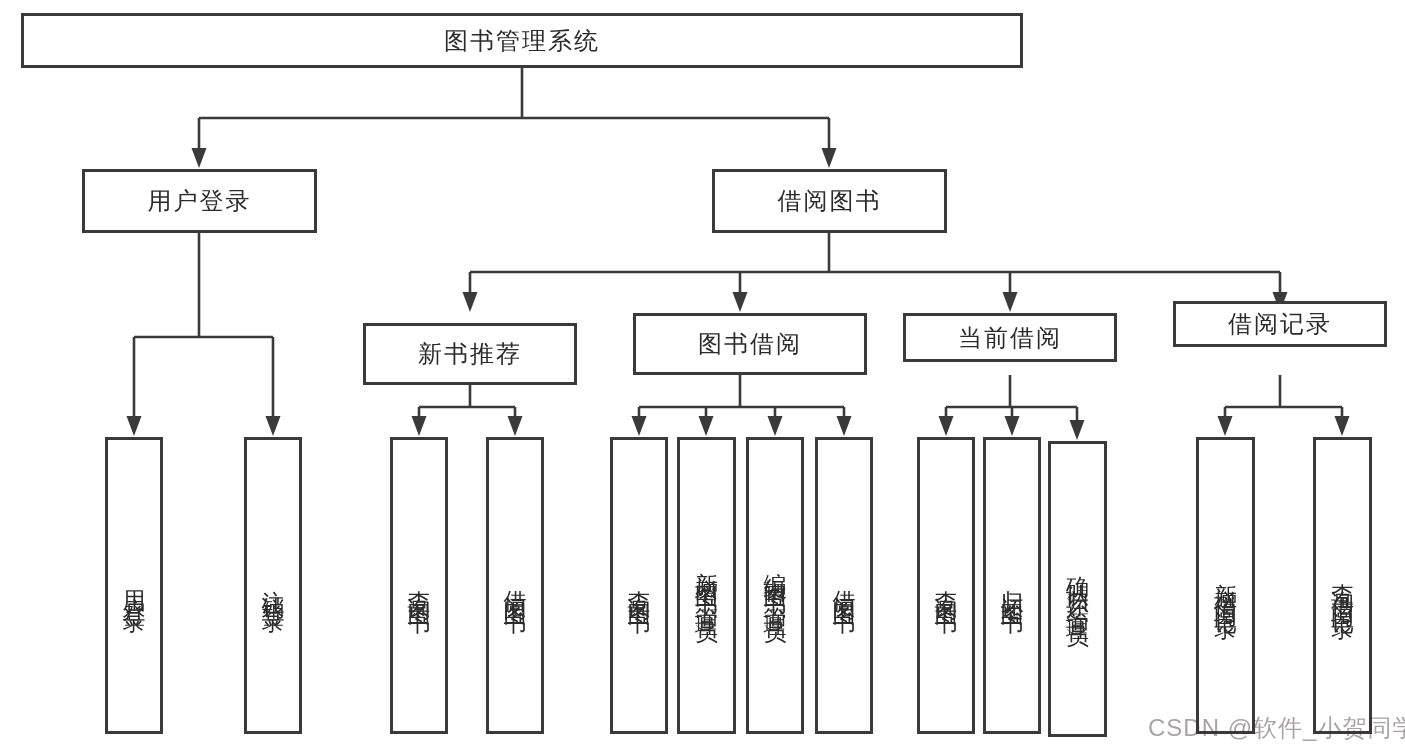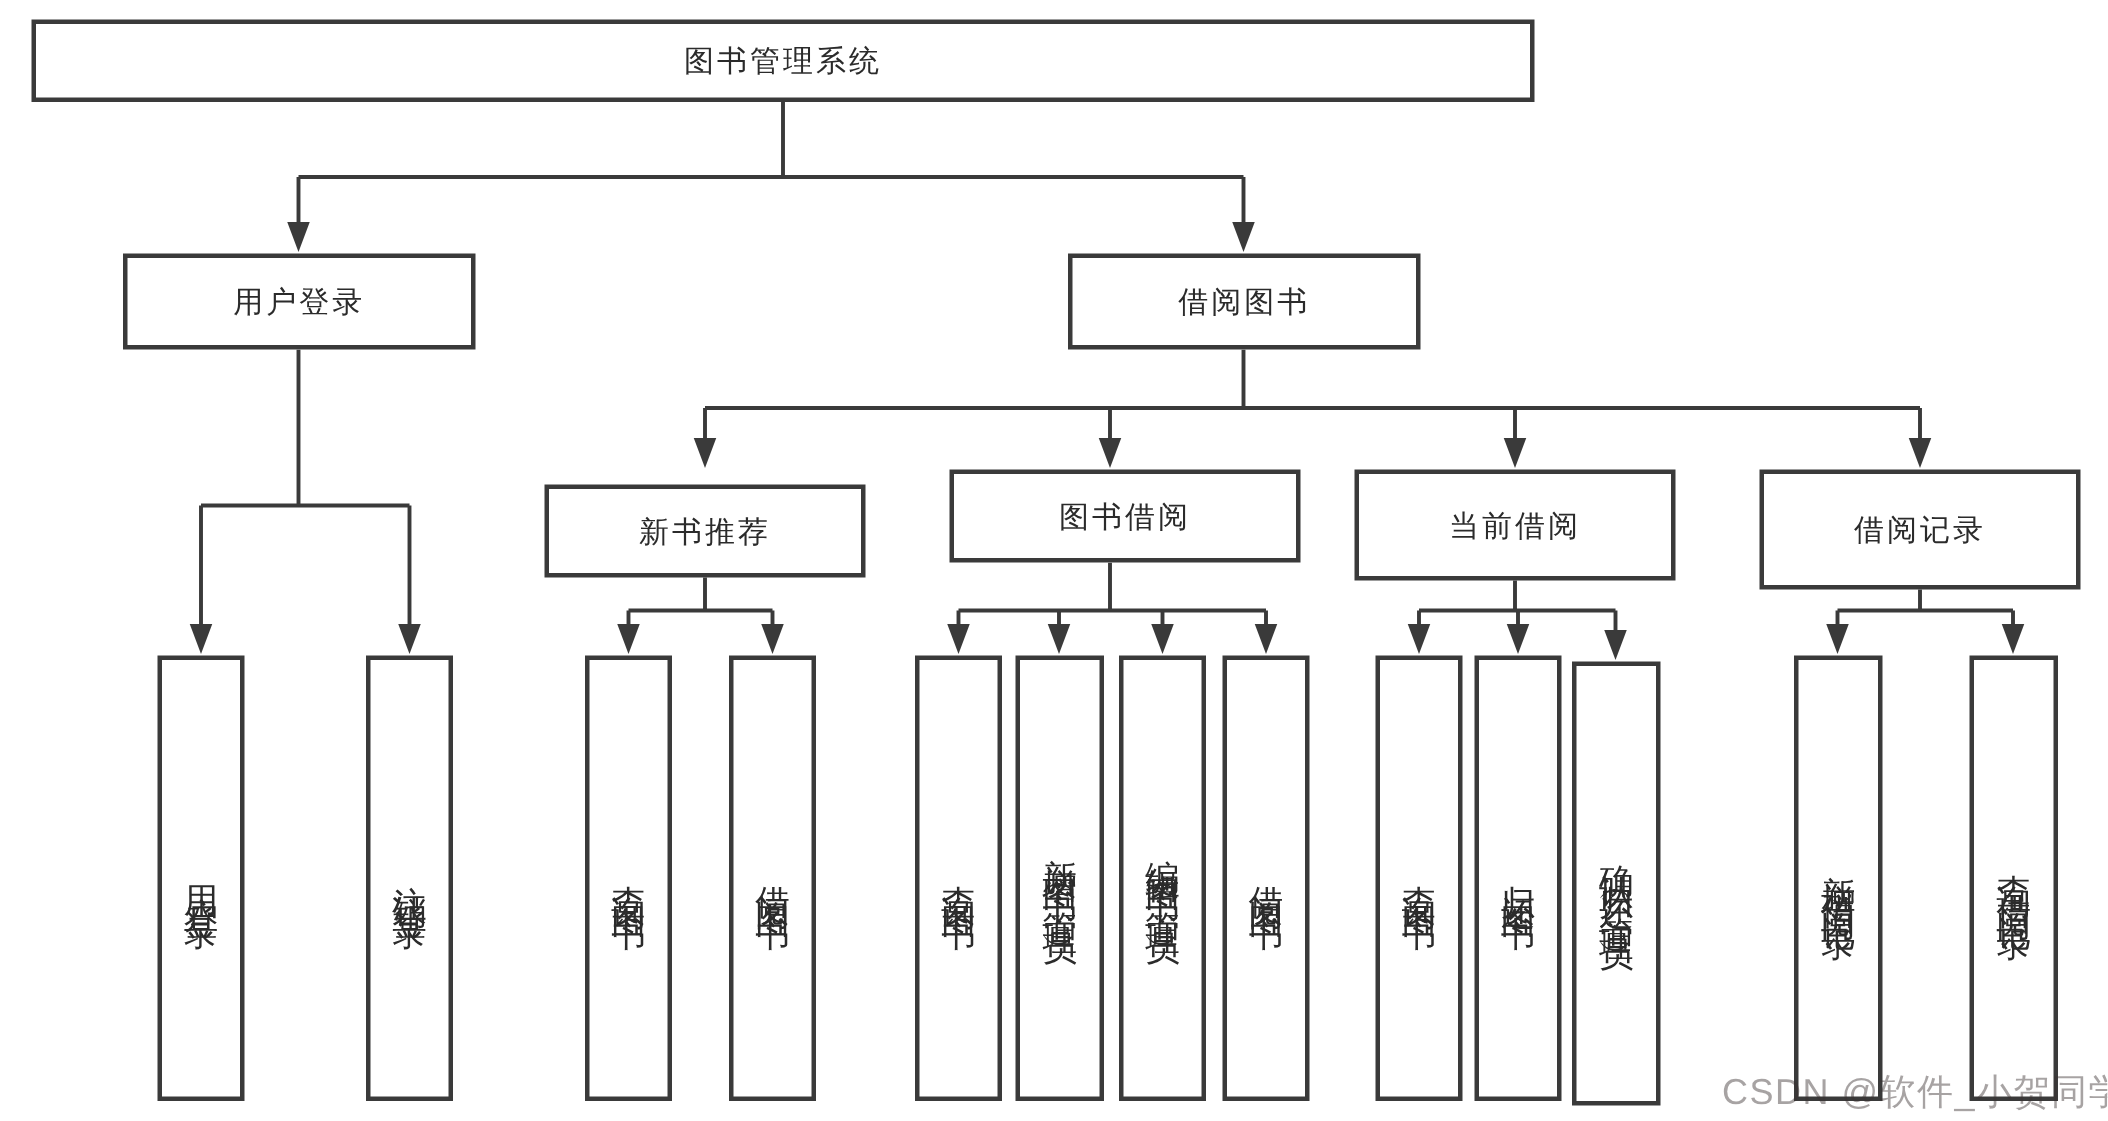--- a/index.html
+++ b/index.html
@@ -35,21 +35,21 @@
     position: absolute;
     box-sizing: border-box;
     border: 3px solid var(--line);
     background: var(--background);
     color: var(--text);
     display: flex;
     align-items: center;
     justify-content: center;
     z-index: 2;
   }
-  .h-node { font-size: 20px; letter-spacing: 2px; }
+  .h-node { font-size: 24px; letter-spacing: 2px; }
   .v-node span {
     writing-mode: vertical-rl;
     text-orientation: mixed;
     font-size: 23px;
     letter-spacing: 7px;
     line-height: 1;
   }
   .watermark {
     position: absolute;
     left: 1148px;
@@ -102,22 +102,22 @@
     <polygon points="1334.5,416 1349.5,416 1342,436"></polygon>
   </svg>
 
   <div class="node h-node" style="left:21px;top:13px;width:1002px;height:55px">图书管理系统</div>
 
   <div class="node h-node" style="left:82px;top:169px;width:235px;height:64px">用户登录</div>
   <div class="node h-node" style="left:712px;top:169px;width:235px;height:64px">借阅图书</div>
 
   <div class="node h-node" style="left:363px;top:323px;width:214px;height:62px">新书推荐</div>
   <div class="node h-node" style="left:633px;top:313px;width:234px;height:62px">图书借阅</div>
-  <div class="node h-node" style="left:903px;top:313px;width:214px;height:74px">当前借阅</div>
-  <div class="node h-node" style="left:1173px;top:313px;width:214px;height:80px">借阅记录</div>
+  <div class="node h-node" style="left:903px;top:313px;width:214px;height:49px">当前借阅</div>
+  <div class="node h-node" style="left:1173px;top:301px;width:214px;height:46px">借阅记录</div>
 
   <div class="node v-node" style="left:105px;top:437px;width:58px;height:297px">
     <span>用户登录</span>
   </div>
   <div class="node v-node" style="left:244px;top:437px;width:58px;height:297px">
     <span>注销登录</span>
   </div>
 
   <div class="node v-node" style="left:390px;top:437px;width:58px;height:297px">
     <span>查询图书</span>

